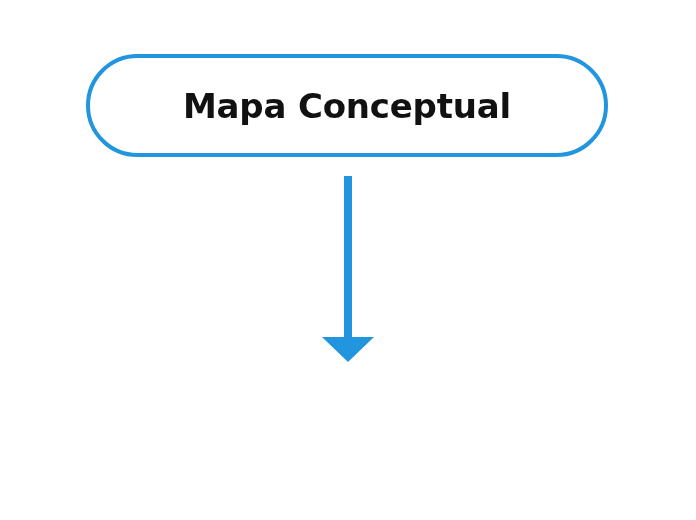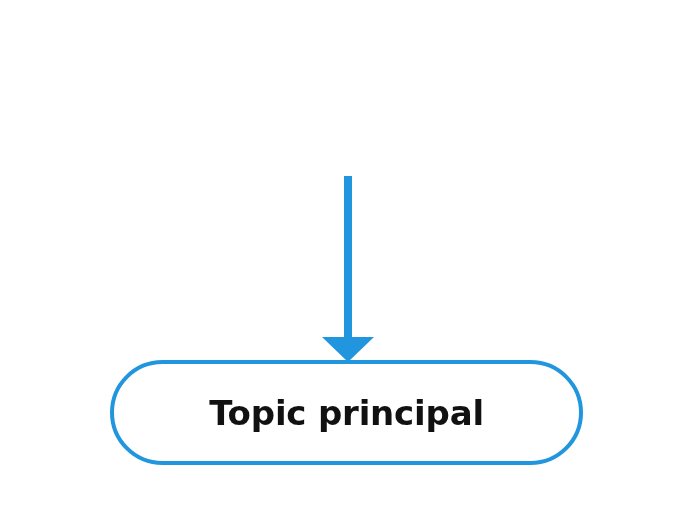--- a/index.html
+++ b/index.html
@@ -73,18 +73,18 @@
 
 <div id="canvas">
 
   <svg id="connector" viewBox="0 0 696 520" xmlns="http://www.w3.org/2000/svg">
     <g>
       <line x1="348" y1="176" x2="348" y2="340" stroke="#2196de" stroke-width="8"></line>
       <polygon points="322,337 374,337 348,362" fill="#2196de"></polygon>
     </g>
   </svg>
 
+  <div class="node" id="node-root">
+    <span class="node-label">Mapa Conceptual</span>
+  </div>
 
-  <div class="node" id="node-topic">
-    <span class="node-label">Topic principal</span>
-  </div>
 
 </div>
 
 </body></html>

